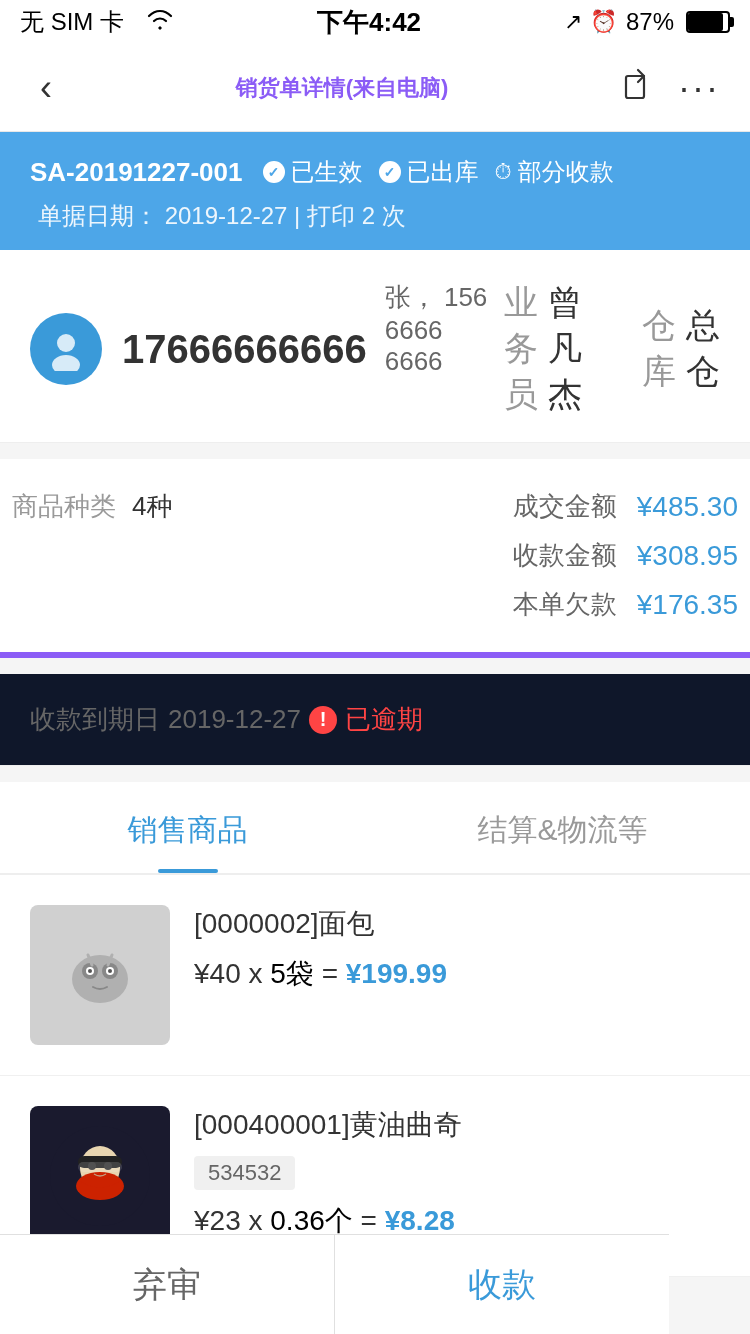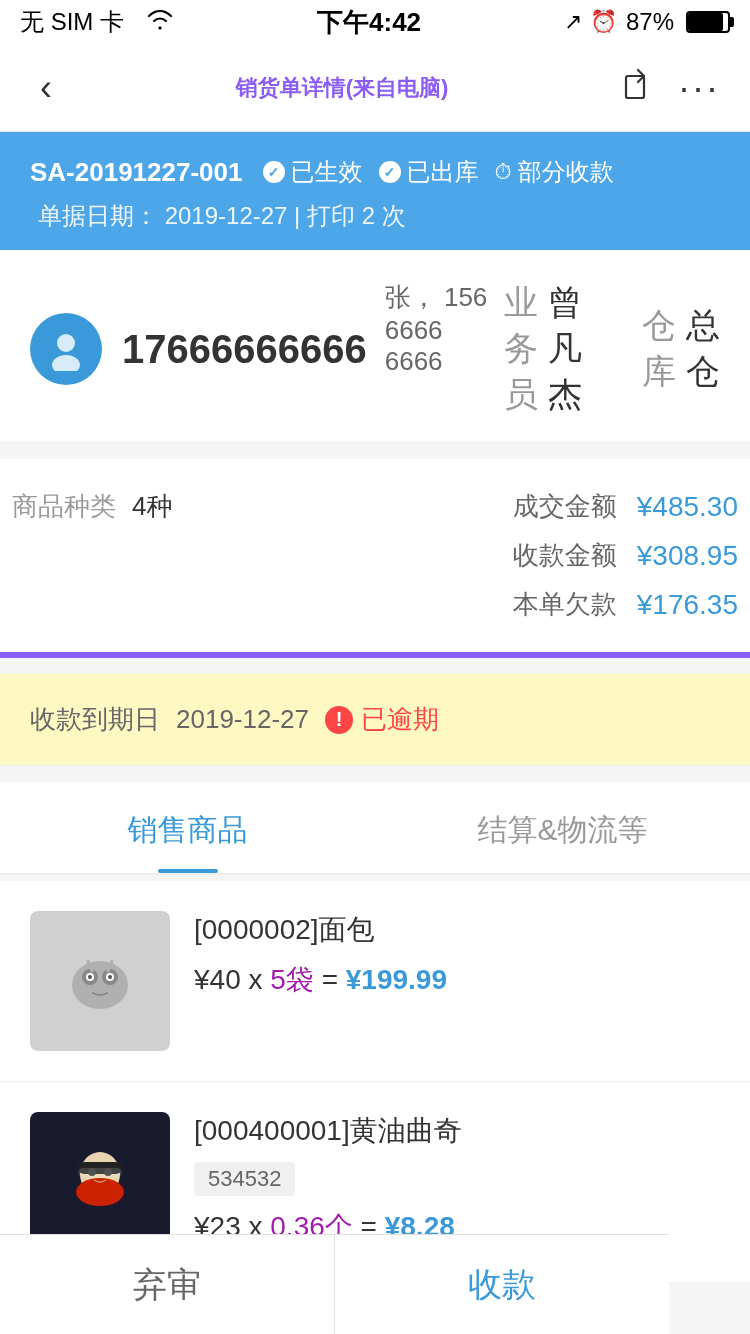--- a/index.html
+++ b/index.html
@@ -252,26 +252,26 @@
       color: #666;
     }
     .amount-value {
       color: #3a9ad9;
       font-weight: 500;
       font-size: 28px;
     }
 
     
     .due-section {
-      background: #fef9c3;
+      background: #0f172a;
       padding: 28px 30px;
       margin-top: 16px;
       display: flex;
       align-items: center;
-      gap: 16px;
+      gap: 8px;
       font-size: 26px;
       color: #666;
       border-bottom: 1px solid #eee;
     }
     .overdue-badge {
       display: flex;
       align-items: center;
       gap: 8px;
       color: #ff4444;
       font-size: 26px;
@@ -318,21 +318,20 @@
       transform: translateX(-50%);
       width: 60px;
       height: 4px;
       background: #3a9ad9;
       border-radius: 2px;
     }
 
     
     .products-section {
       background: #fff;
-      margin-top: 6px;
     }
     .product-item {
       display: flex;
       align-items: flex-start;
       padding: 30px;
       gap: 24px;
       border-bottom: 1px solid #f0f0f0;
     }
     .product-thumb {
       width: 140px;
@@ -375,21 +374,21 @@
     }
     .product-price-row {
       font-size: 28px;
       color: #333;
     }
     .price-highlight {
       color: #3a9ad9;
       font-weight: 600;
     }
     .qty-highlight {
-      color: #a21caf;
+      color: #000000;
     }
 
     
     .bottom-bar {
       position: fixed;
       bottom: 0;
       left: 0;
       width: 669px;
       height: 100px;
       background: #fff;

